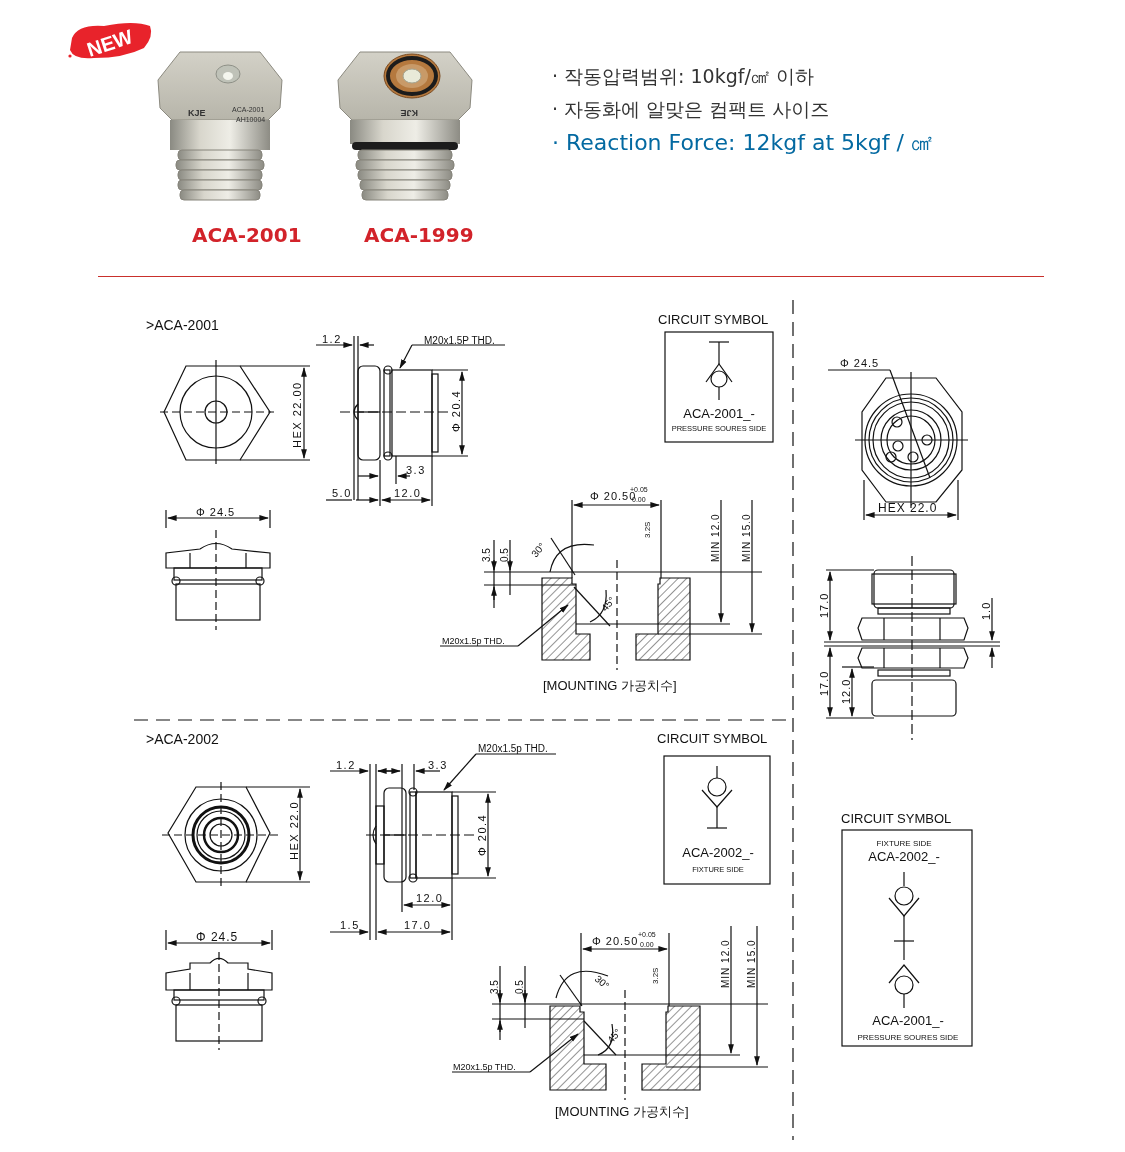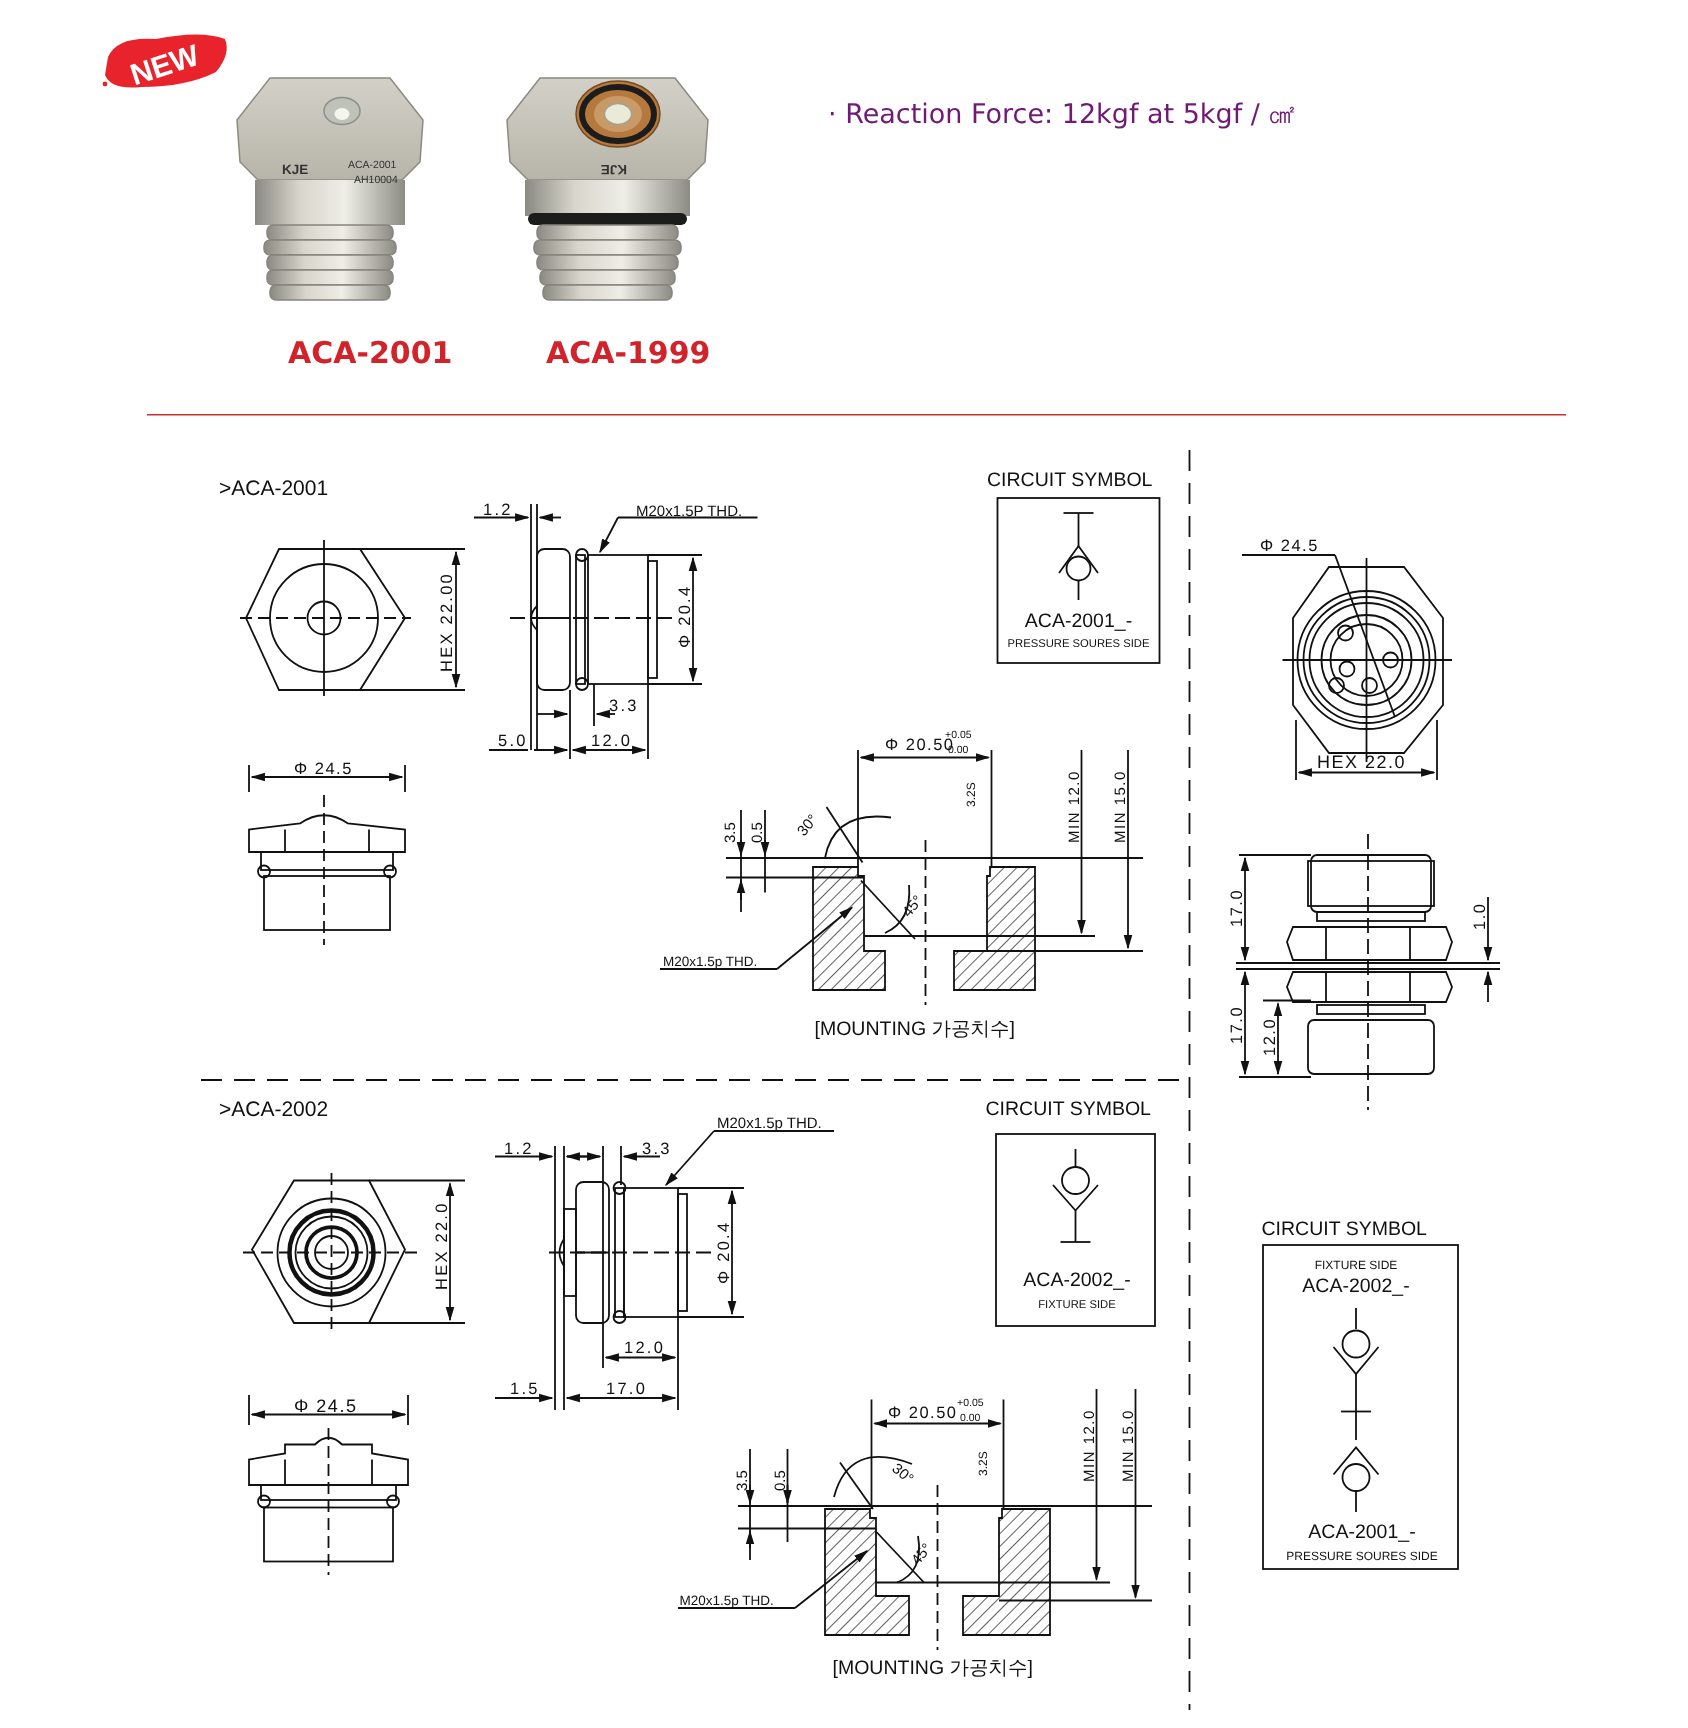--- a/index.html
+++ b/index.html
@@ -3,21 +3,21 @@
 <meta charset="utf-8">
 <style>
   html, body { margin:0; padding:0; background:#ffffff; }
   body { width:1125px; height:1152px; position:relative; overflow:hidden; font-family:"Liberation Sans", sans-serif; color:#111; }
   .abs { position:absolute; }
   .new-badge { left:64px; top:18px; width:92px; height:44px; }
   .photo { position:absolute; }
   .prod-label { position:absolute; color:#d2232a; font-weight:bold; font-size:20px; font-family:"DejaVu Sans", sans-serif; letter-spacing:0px; }
   .feature-list { position:absolute; left:552px; top:60px; margin:0; padding:0; list-style:none; }
   .feature-list li { font-family:"DejaVu Sans", sans-serif; font-size:19px; color:#333; height:33px; line-height:33px; white-space:nowrap; }
-  .feature-list li.en { color:#701a75; font-size:18px; }
+  .feature-list li.en { color:#0369a1; font-size:22px; }
   .divider-red { position:absolute; left:98px; top:276px; width:946px; height:1px; background:#c9302c; }
   svg text { font-family:"Liberation Sans", sans-serif; }
 </style>
 </head>
 <body>
 
 <svg class="abs new-badge" viewBox="0 0 92 44">
   <path d="M8 20 Q14 6 40 8 Q70 2 86 8 Q90 18 80 30 Q60 40 30 40 Q10 42 6 32 Z" fill="#e8232b"></path>
   <circle cx="6" cy="38" r="1.6" fill="#e8232b"></circle>
   <text x="46" y="32" text-anchor="middle" transform="rotate(-18 46 26)" fill="#fff" font-weight="bold" font-size="20">NEW</text>
@@ -67,20 +67,22 @@
   <ellipse cx="82" cy="36" rx="24" ry="18" fill="none" stroke="#1c1c1c" stroke-width="4"></ellipse>
   <ellipse cx="82" cy="36" rx="16" ry="12" fill="#c89a68"></ellipse>
   <ellipse cx="82" cy="36" rx="9" ry="7" fill="#e9ead8" stroke="#a3a38f"></ellipse>
   <text x="72" y="76" font-size="9" fill="#333" font-weight="bold" transform="rotate(180 80 73)">KJE</text>
 </svg>
 
 <div class="prod-label" style="left:192px;top:223px;">ACA-2001</div>
 <div class="prod-label" style="left:364px;top:223px;">ACA-1999</div>
 
 <ul class="feature-list">
+  <li>· 작동압력범위: 10kgf/㎠ 이하</li>
+  <li>· 자동화에 알맞은 컴팩트 사이즈</li>
   <li class="en">· Reaction Force: 12kgf at 5kgf / ㎠</li>
 </ul>
 
 <div class="divider-red"></div>
 
 <svg width="1125" height="1152" class="abs" style="left:0;top:0;" viewBox="0 0 1125 1152" fill="none" stroke="#111" stroke-width="1.2">
   <defs>
     <marker id="ar" viewBox="0 0 10 10" refX="9" refY="5" markerWidth="8" markerHeight="8" orient="auto-start-reverse">
       <path d="M0,2 L10,5 L0,8 z" fill="#111" stroke="none"></path>
     </marker>

